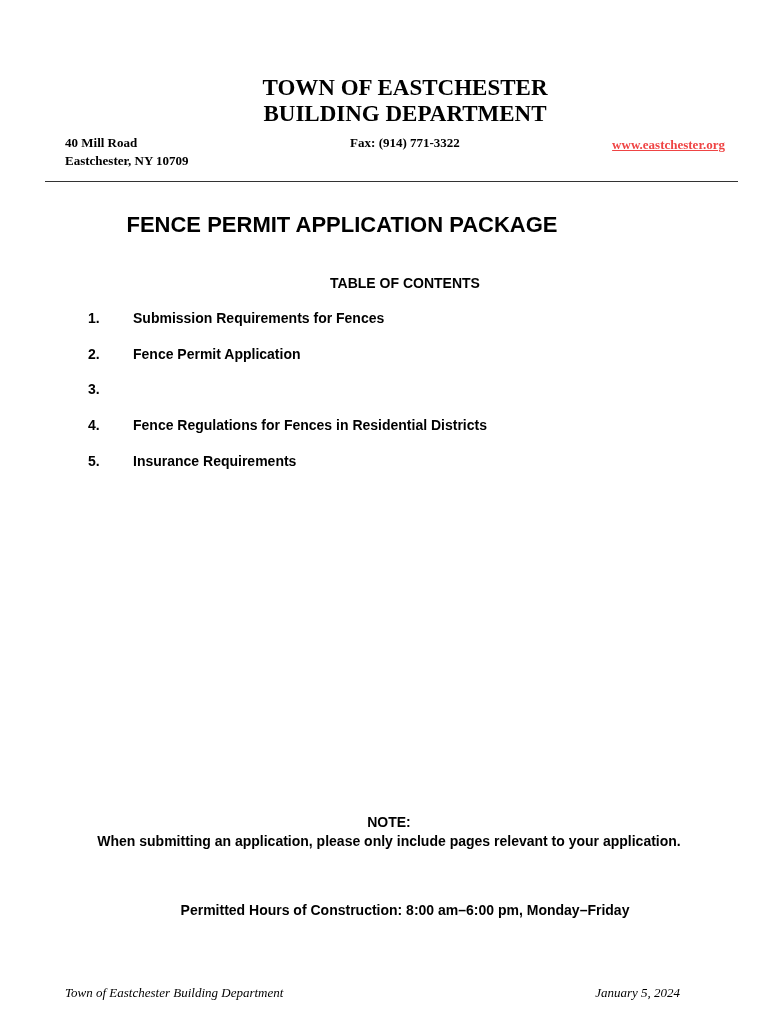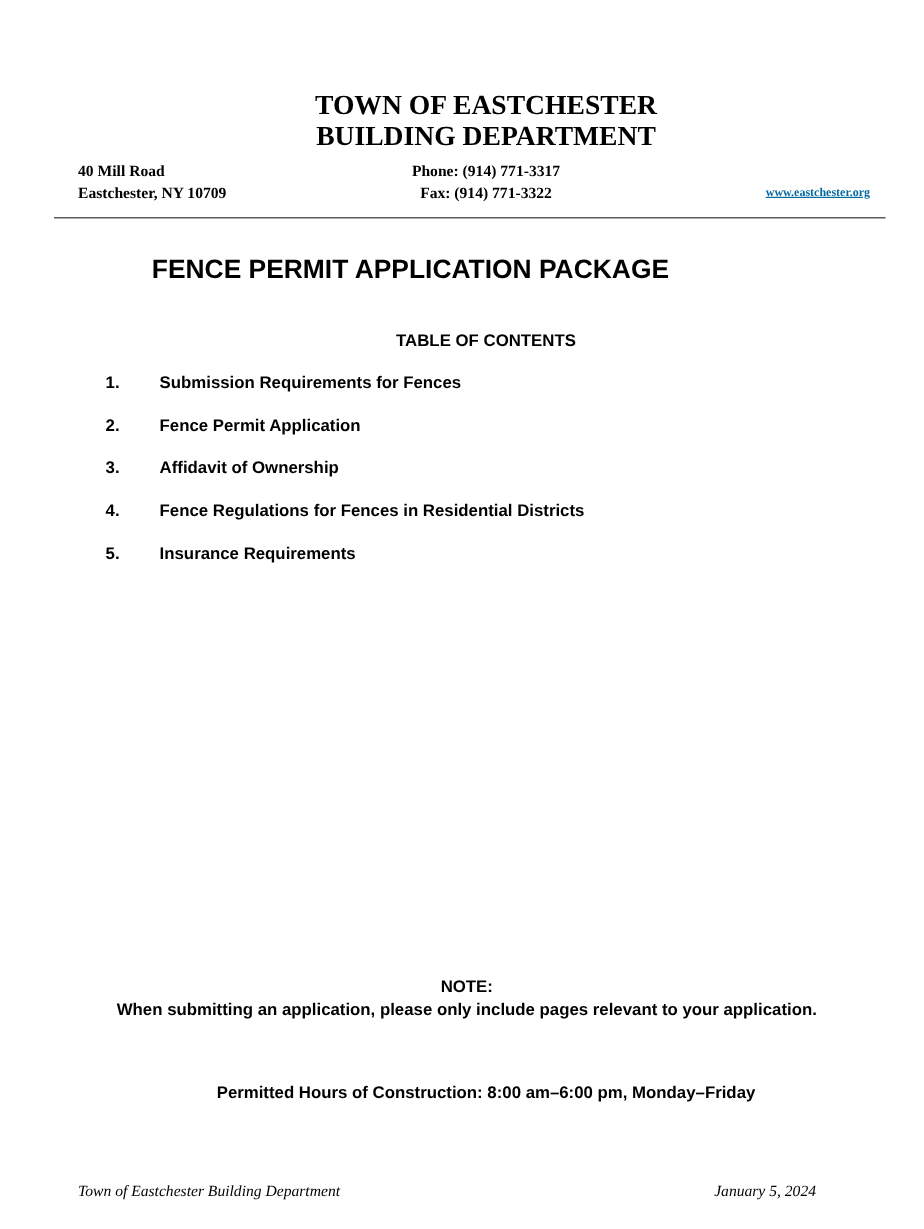--- a/index.html
+++ b/index.html
@@ -3,21 +3,21 @@
 <meta charset="utf-8">
 <style>
   html, body { margin: 0; padding: 0; background: #ffffff; }
   body { width: 770px; height: 1024px; position: relative; overflow: hidden; color: #000; }
   .serif { font-family: "Liberation Serif", "DejaVu Serif", serif; }
   .sans { font-family: "Liberation Sans", "DejaVu Sans", sans-serif; }
   .abs { position: absolute; padding-left: 20px; }
   .org-title { left: 0; width: 770px; text-align: center; font-weight: bold; font-size: 23px; line-height: 26px; top: 75px; }
   .addr { left: 45px; top: 134px; font-weight: bold; font-size: 13px; line-height: 18px; }
   .phone { left: 280px; width: 210px; top: 134px; font-weight: bold; font-size: 13px; line-height: 18px; text-align: center; }
-  .web { right: 45px; top: 152px; font-weight: bold; font-size: 10px; line-height: 18px; color: #0369a1; text-decoration: underline; }
+  .web { right: 45px; top: 136px; font-weight: bold; font-size: 13px; line-height: 18px; color: #ef4444; text-decoration: underline; }
   .rule { left: 45px; top: 181px; width: 673px; height: 0; border-top: 1px solid #333; }
   .pkg-title { left: 0; width: 644px; text-align: center; top: 212px; font-weight: bold; font-size: 22px; line-height: 26px; }
   .toc-head { left: 0; width: 770px; text-align: center; top: 274px; font-weight: bold; font-size: 14px; line-height: 18px; }
   .toc { left: 68px; top: 309px; }
   .toc-item { display: flex; height: 35.7px; font-weight: bold; font-size: 14px; line-height: 18px; }
   .toc-num { width: 45px; }
   .note { left: 0; width: 738px; text-align: center; top: 813px; font-weight: bold; font-size: 14px; line-height: 19px; }
   .hours { left: 0; width: 770px; text-align: center; top: 901px; font-weight: bold; font-size: 14px; line-height: 19px; }
   .footer-left { left: 45px; top: 985px; font-style: italic; font-size: 13px; }
   .footer-right { right: 90px; top: 985px; font-style: italic; font-size: 13px; }
@@ -29,21 +29,20 @@
   <div>TOWN OF EASTCHESTER</div>
   <div>BUILDING DEPARTMENT</div>
 </div>
 
 <div class="abs addr serif">
   <div>40 Mill Road</div>
   <div>Eastchester, NY  10709</div>
 </div>
 
 <div class="abs phone serif">
-  <div>Phone: (914) 771-3317</div>
   <div>Fax: (914) 771-3322</div>
 </div>
 
 <a class="abs web serif">www.eastchester.org</a>
 
 <div class="abs rule"></div>
 
 <div class="abs pkg-title sans">FENCE PERMIT APPLICATION PACKAGE</div>
 
 <div class="abs toc-head sans">TABLE OF CONTENTS</div>
@@ -52,21 +51,20 @@
   <div class="toc-item">
     <span class="toc-num">1.</span>
     <span>Submission Requirements for Fences</span>
   </div>
   <div class="toc-item">
     <span class="toc-num">2.</span>
     <span>Fence Permit Application</span>
   </div>
   <div class="toc-item">
     <span class="toc-num">3.</span>
-    <span>Affidavit of Ownership</span>
   </div>
   <div class="toc-item">
     <span class="toc-num">4.</span>
     <span>Fence Regulations for Fences in Residential Districts</span>
   </div>
   <div class="toc-item">
     <span class="toc-num">5.</span>
     <span>Insurance Requirements</span>
   </div>
 </div>

